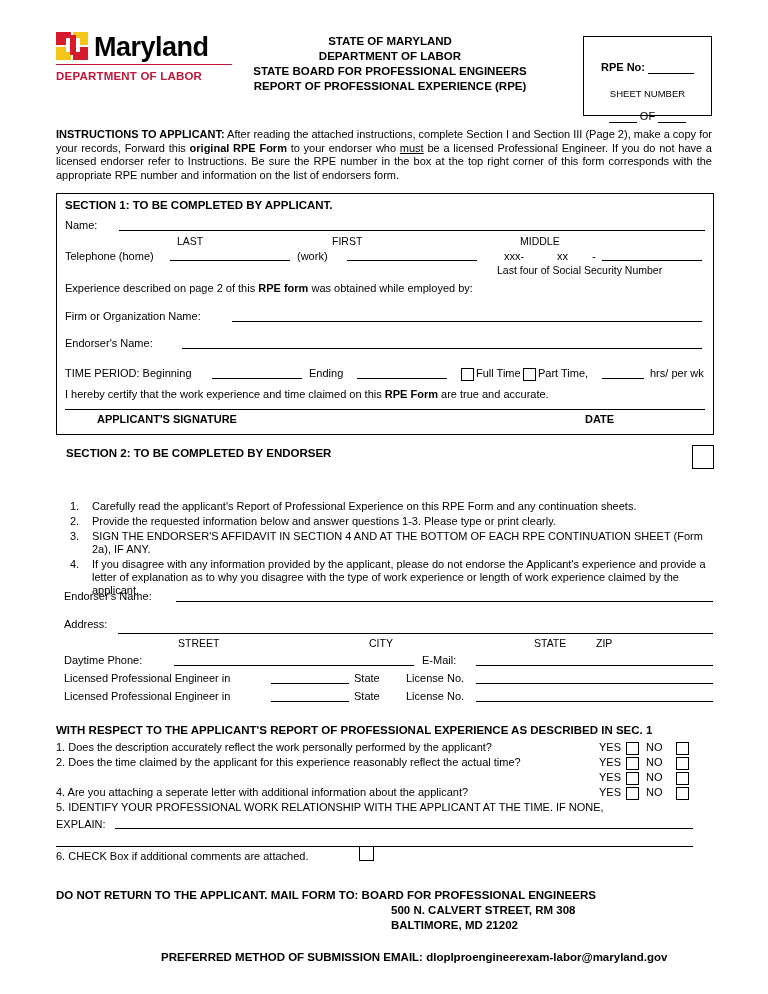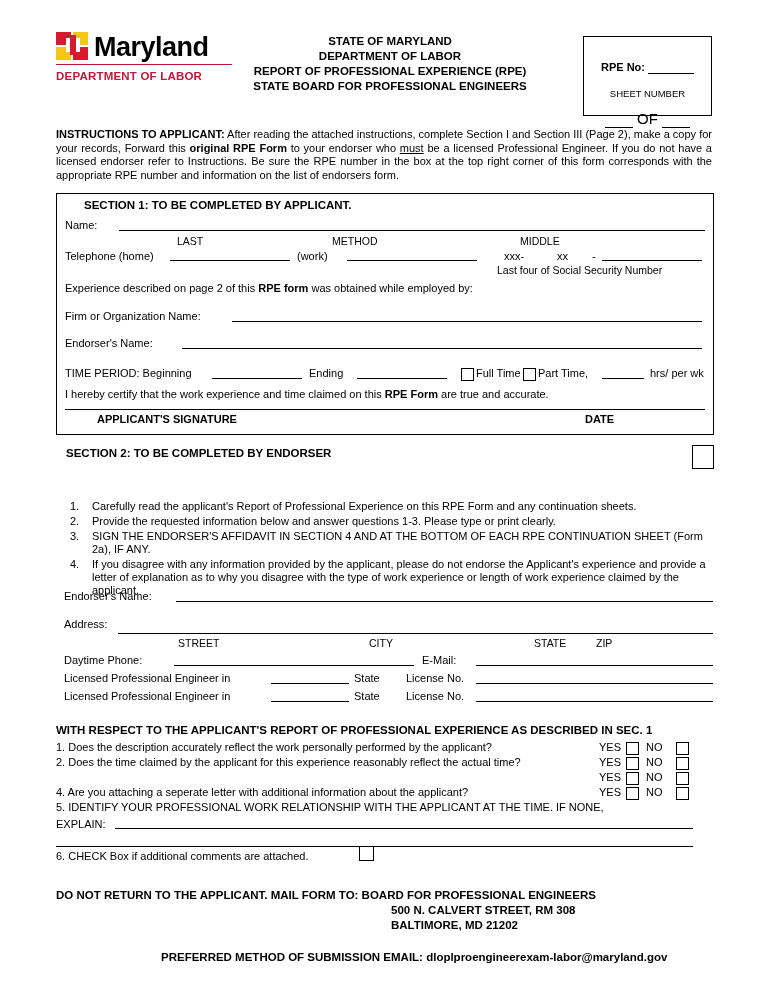--- a/index.html
+++ b/index.html
@@ -118,21 +118,21 @@
     font-weight: bold;
     font-size: 11px;
     margin-top: 24px;
   }
   .rpe-box .sheet-number {
     margin-top: 14px;
     font-size: 9.5px;
   }
   .rpe-box .of-line {
     margin-top: 11px;
-    font-size: 15px;
+    font-size: 11px;
   }
   .ul {
     display: inline-block;
     border-bottom: 1px solid #000;
   }
 
   
   .instructions {
     position: absolute;
     left: 56px;
@@ -153,21 +153,20 @@
     width: 656px;
     height: 240px;
     border: 1px solid #000;
   }
   .sec1-title {
     position: absolute;
     left: 8px;
     top: 5px;
     font-size: 11.5px;
     font-weight: bold;
-    margin-left: 19px;
   }
   .lbl {
     position: absolute;
     font-size: 11px;
   }
   .line {
     position: absolute;
     border-bottom: 1px solid #000;
     height: 0;
   }
@@ -289,22 +288,22 @@
         </div>
         <div class="logo-word">Maryland</div>
       </div>
       <div class="logo-rule"></div>
       <div class="logo-sub">DEPARTMENT OF LABOR</div>
     </div>
 
     <div class="title-block">
       <div>STATE OF MARYLAND</div>
       <div>DEPARTMENT OF LABOR</div>
+      <div>STATE BOARD FOR PROFESSIONAL ENGINEERS</div>
       <div>REPORT OF PROFESSIONAL EXPERIENCE (RPE)</div>
-      <div>STATE BOARD FOR PROFESSIONAL ENGINEERS</div>
     </div>
 
     <div class="rpe-box">
       <div class="rpe-no">
         <span>RPE No:</span>
         <span class="ul" style="width:46px;">&nbsp;</span>
       </div>
       <div class="sheet-number">SHEET NUMBER</div>
       <div class="of-line">
         <span class="ul" style="width:28px;">&nbsp;</span>
@@ -318,21 +317,21 @@
     <b>INSTRUCTIONS TO APPLICANT:</b><span> After reading the attached instructions, complete Section I and Section III (Page 2), make a copy for your records, Forward this </span><b>original RPE Form</b><span> to your endorser who </span><u>must</u><span> be a licensed Professional Engineer.  If you do not have a licensed endorser refer to Instructions. Be sure the RPE number in the box at the top right corner of this form corresponds with the appropriate RPE number and information on the list of endorsers form.</span>
   </div>
 
   <div class="sec1">
     <div class="sec1-title">SECTION 1: TO BE COMPLETED BY APPLICANT.</div>
 
     <div class="lbl" style="left:8px; top:25px;">Name:</div>
     <div class="line" style="left:62px; top:36px; width:586px;"></div>
 
     <div class="cap" style="left:120px; top:41px;">LAST</div>
-    <div class="cap" style="left:275px; top:41px;">METHOD</div>
+    <div class="cap" style="left:275px; top:41px;">FIRST</div>
     <div class="cap" style="left:463px; top:41px;">MIDDLE</div>
 
     <div class="lbl" style="left:8px; top:56px;">Telephone (home)</div>
     <div class="line" style="left:113px; top:66px; width:120px;"></div>
     <div class="lbl" style="left:240px; top:56px;">(work)</div>
     <div class="line" style="left:290px; top:66px; width:130px;"></div>
 
     <div class="lbl" style="left:447px; top:56px;">xxx-</div>
     <div class="lbl" style="left:500px; top:56px;">xx</div>
     <div class="lbl" style="left:535px; top:56px;">-</div>

